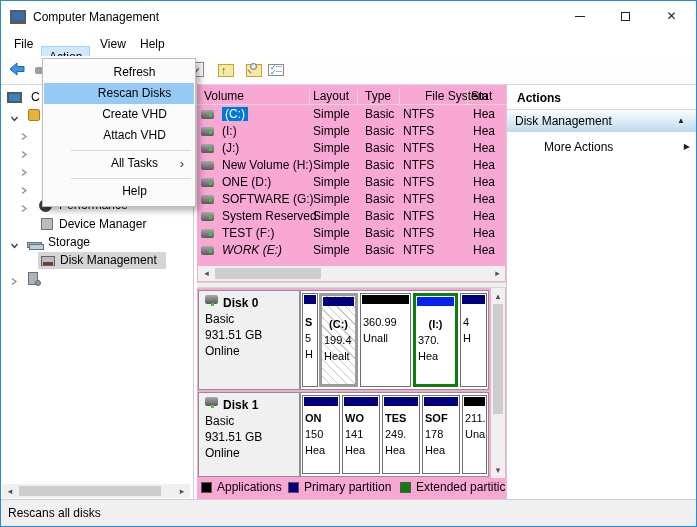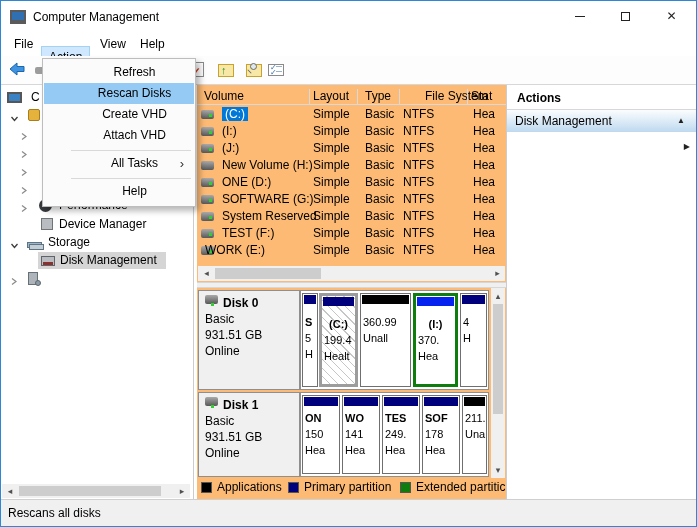--- a/index.html
+++ b/index.html
@@ -223,21 +223,21 @@
     </div>
 
     <div class="abs sb-track" style="left:1px;top:399px;width:188px;height:14px;">
       <span class="abs sb-arrow" style="left:2px;top:0;width:12px;height:14px;">◂</span>
       <span class="abs sb-thumb" style="left:17px;top:2px;width:142px;height:10px;"></span>
       <span class="abs sb-arrow" style="left:174px;top:0;width:12px;height:14px;">▸</span>
     </div>
   </div>
   <div class="abs vline" style="left:192px;top:84px;height:414px;"></div>
 
-  <div class="abs" style="left:196px;top:84px;width:309px;height:414px;background:#fdba74;overflow:hidden;">
+  <div class="abs" style="left:196px;top:84px;width:309px;height:414px;background:#f9a8d4;overflow:hidden;">
 
     <div class="abs vheader" style="left:0;top:2px;width:309px;border-bottom:1px solid #d9d9d9;">
       <span class="vcell" style="left:7px;">Volume</span>
       <span class="vcell" style="left:116px;">Layout</span>
       <span class="vcell" style="left:168px;">Type</span>
       <span class="vcell" style="left:199px;margin-left:29px;">File System</span>
       <span class="vcell" style="left:274px;">Stat</span>
       <span class="abs" style="left:112px;top:2px;width:1px;height:15px;background:#d9d9d9;"></span>
       <span class="abs" style="left:160px;top:2px;width:1px;height:15px;background:#d9d9d9;"></span>
       <span class="abs" style="left:202px;top:2px;width:1px;height:15px;background:#d9d9d9;"></span>
@@ -319,21 +319,21 @@
       <span class="vcell" style="left:25px;">TEST (F:)</span>
       <span class="vcell" style="left:116px;">Simple</span>
       <span class="vcell" style="left:168px;">Basic</span>
       <span class="vcell" style="left:206px;">NTFS</span>
       <span class="vcell" style="left:276px;">Hea</span>
     </div>
     <div class="abs vrow" style="left:0;top:157px;width:309px;">
       <span class="drive-ico" style="left:4px;">
           <span class="drive-dot"></span>
         </span>
-      <span class="vcell" style="left:8px;">WORK (E:)</span>
+      <span class="vcell" style="left:25px;font-style:italic;">WORK (E:)</span>
       <span class="vcell" style="left:116px;">Simple</span>
       <span class="vcell" style="left:168px;">Basic</span>
       <span class="vcell" style="left:206px;">NTFS</span>
       <span class="vcell" style="left:276px;">Hea</span>
     </div>
 
     <div class="abs sb-track" style="left:1px;top:181px;width:307px;height:15px;">
       <span class="abs sb-arrow" style="left:2px;top:0;width:13px;height:15px;line-height:15px;">◂</span>
       <span class="abs sb-thumb" style="left:17px;top:2px;width:106px;height:11px;"></span>
       <span class="abs sb-arrow" style="left:293px;top:0;width:13px;height:15px;line-height:15px;">▸</span>
@@ -435,20 +435,21 @@
   <div class="abs vline" style="left:505px;top:84px;height:414px;"></div>
 
   <div class="abs" style="left:506px;top:84px;width:190px;height:414px;background:#fff;">
     <div class="abs actions-title" style="left:10px;top:6px;">Actions</div>
     <div class="abs" style="left:0;top:24px;width:190px;border-top:1px solid #d7d7d7;"></div>
     <div class="abs dm-bar" style="left:0;top:25px;width:190px;height:22px;">
       <span style="padding-left:8px;">Disk Management</span>
       <span class="abs tri" style="right:12px;top:0;">▲</span>
     </div>
     <div class="abs" style="left:0;top:52px;width:190px;height:20px;line-height:20px;">
+      <span style="padding-left:37px;">More Actions</span>
       <span class="abs tri" style="right:7px;top:0;">▶</span>
     </div>
   </div>
 
   <div class="abs dropdown">
     <div class="mi" style="top:3px;">Refresh</div>
     <div class="mi" style="top:45px;">Create VHD</div>
     <div class="mi hl" style="top:24px;">Rescan Disks</div>
     <div class="mi" style="top:66px;">Attach VHD</div>
     <div class="msep" style="top:91px;"></div>

